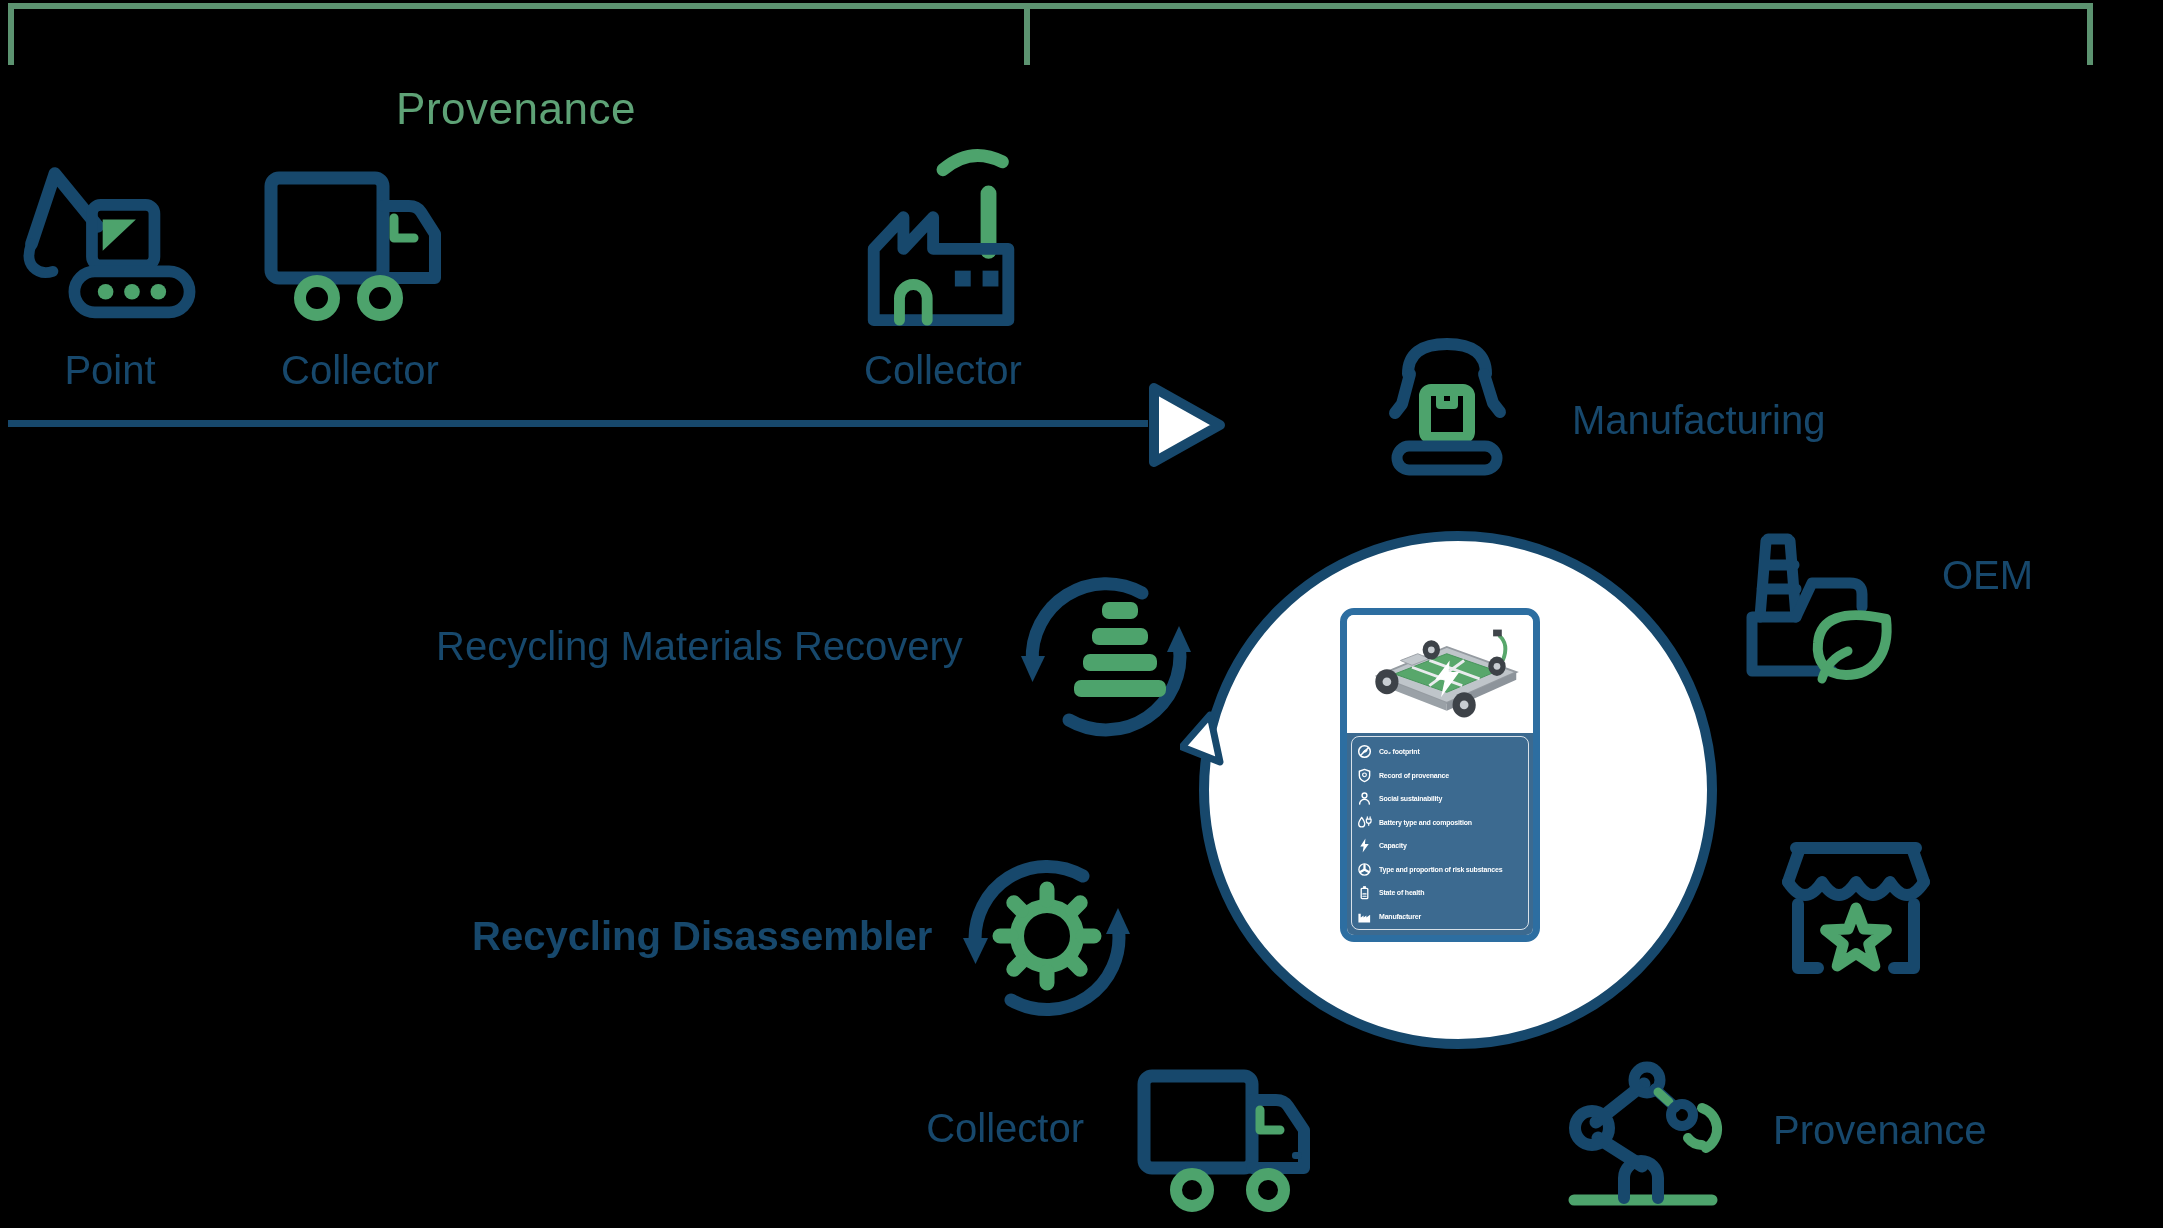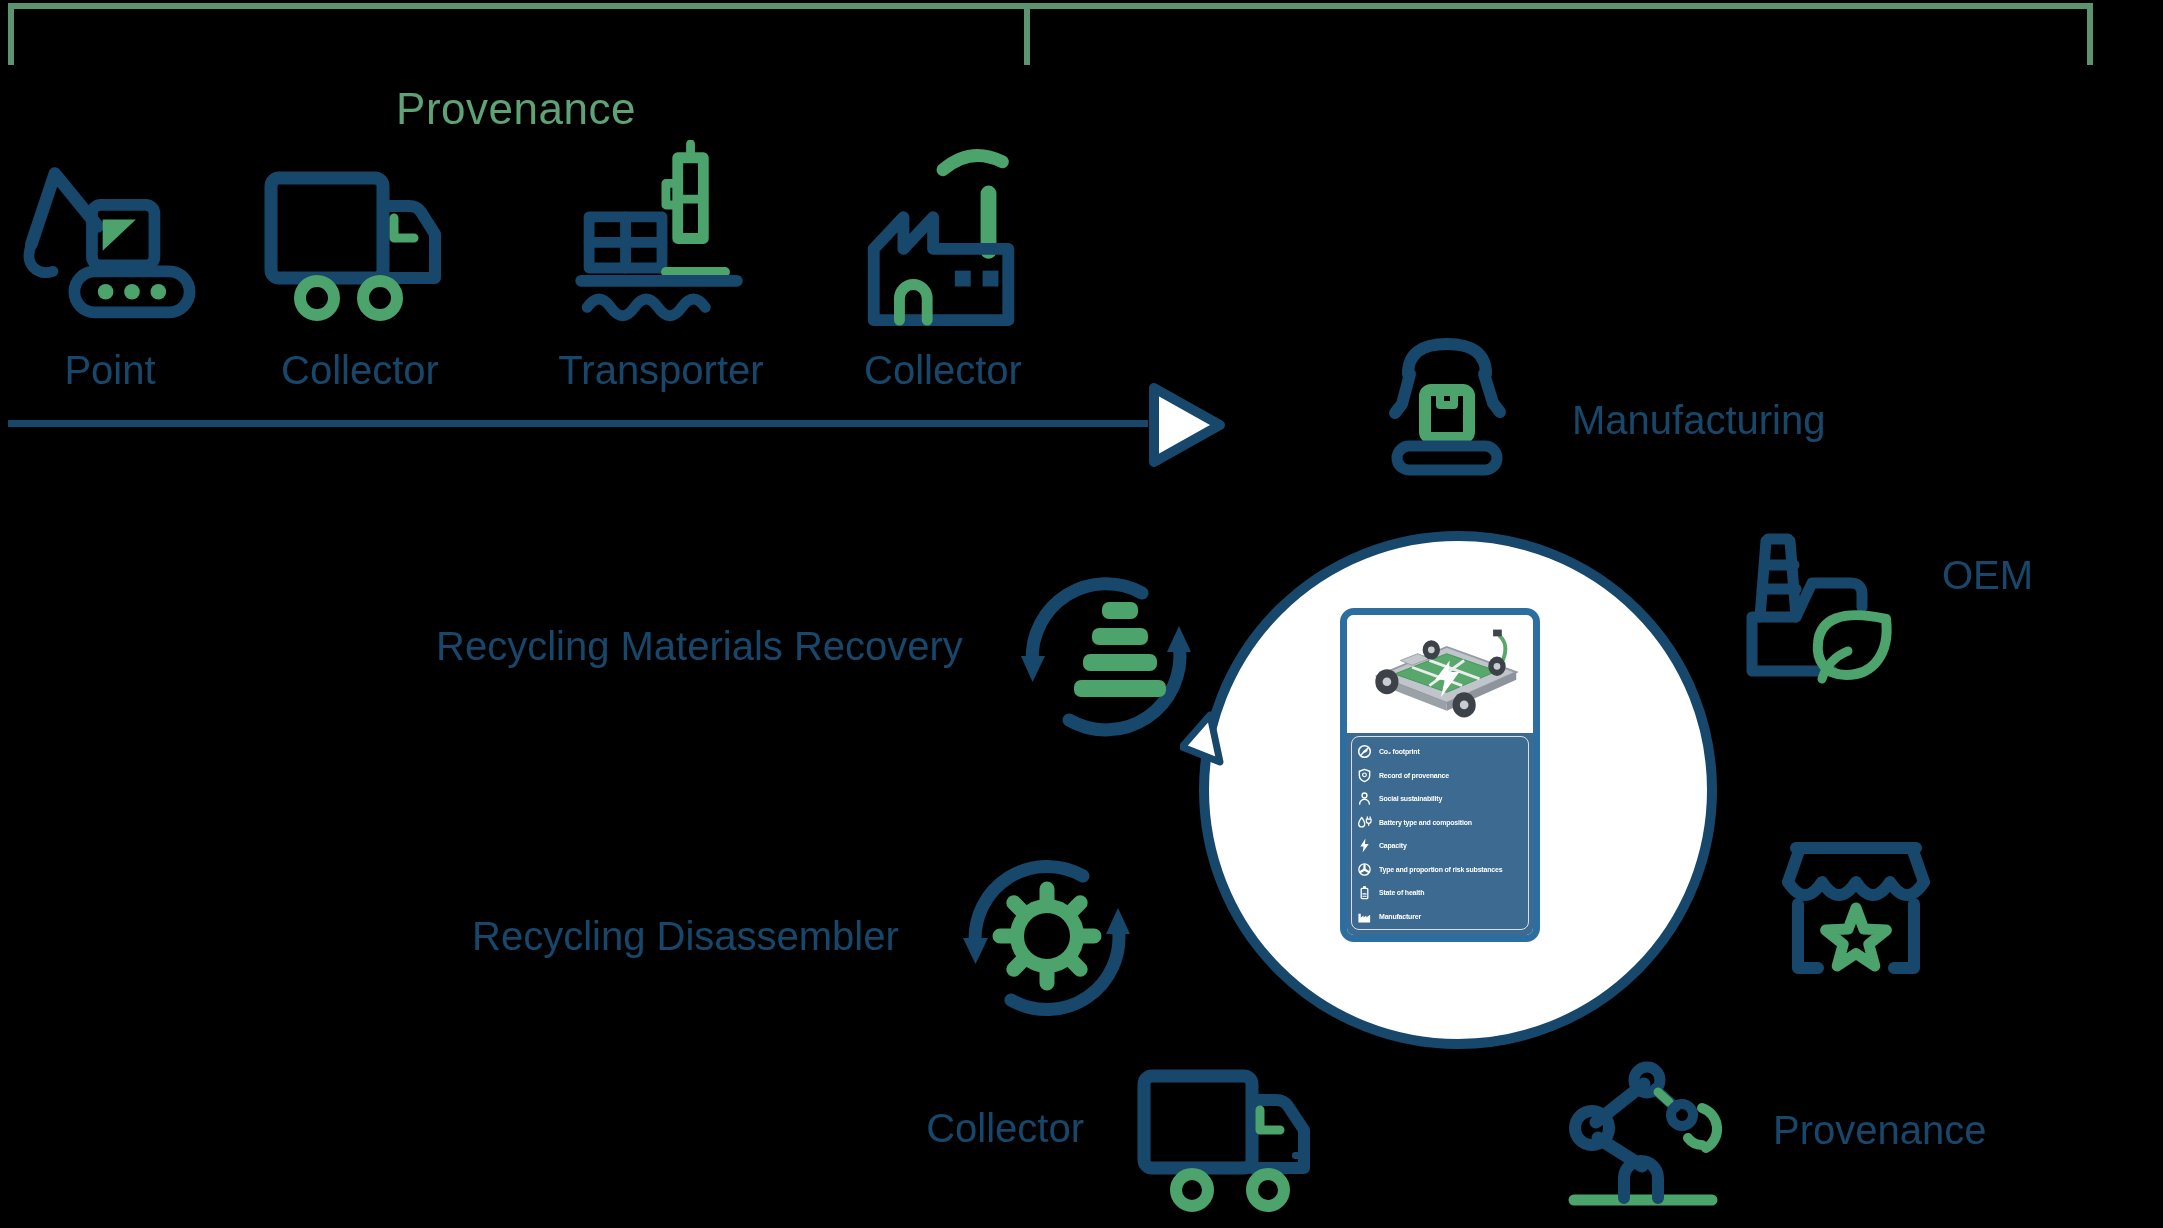--- a/index.html
+++ b/index.html
@@ -40,21 +40,21 @@
   .lb-manufacturing{left:1572px;top:396px;text-align:right;}
   .ic-oem{left:1738px;top:525px;}
   .lb-oem{left:1942px;top:551px;}
   .ic-pos{left:1776px;top:820px;}
   .lb-pos{left:1980px;top:850px;width:170px;line-height:1.55;}
   .ic-retrieval{left:1562px;top:1050px;}
   .lb-retrieval{left:1773px;top:1106px;}
   .ic-collector-b{left:1136px;top:1066px;}
   .lb-collector-b{left:898px;top:1104px;width:186px;text-align:right;}
   .ic-disassembler{left:962px;top:828px;}
-  .lb-disassembler{left:472px;top:912px;}
+  .lb-disassembler{left:472px;top:912px;font-weight:bold;}
   .ic-materials{left:1018px;top:538px;}
   .lb-materials{left:436px;top:622px;}
   
   .s-navy{stroke:var(--navy);fill:none;stroke-linecap:round;stroke-linejoin:round;}
   .s-green{stroke:var(--green);fill:none;stroke-linecap:round;stroke-linejoin:round;}
   .f-navy{fill:var(--navy);} .f-green{fill:var(--green);} .f-white{fill:#fff;}
   .s-white{stroke:#fff;fill:none;stroke-linecap:round;stroke-linejoin:round;}
 </style>
 </head>
 <body>
@@ -89,35 +89,20 @@
         <rect class="s-navy" stroke-width="13" x="8" y="16" width="112" height="100" rx="8"></rect>
         <path class="s-navy" stroke-width="12" d="M120,44 h26 q8,0 12,6 l14,22 v44 h-52"></path>
         <path class="s-green" stroke-width="9" d="M131,56 v20 h20"></path>
         <circle class="s-green" stroke-width="12" cx="54" cy="136" r="17"></circle>
         <circle class="s-green" stroke-width="12" cx="117" cy="136" r="17"></circle>
       </svg>
     </div>
     <div class="lbl">Collector</div>
   </div>
 
-  <div class="abs station st-2">
-    <div class="icon-wrap">
-      <svg width="190" height="192" viewBox="0 0 190 195">
-        <path class="s-green" stroke-width="9" d="M125,18 V4"></path>
-        <rect class="s-green" stroke-width="11" x="112" y="18" width="26" height="82"></rect>
-        <path class="s-green" stroke-width="9" d="M112,44 h-12 v22 h12 M112,60 h26"></path>
-        <rect class="s-navy" stroke-width="11" x="22" y="78" width="74" height="52"></rect>
-        <path class="s-navy" stroke-width="11" d="M59,78 V130 M22,104 H96"></path>
-        <path class="s-green" stroke-width="10" d="M100,134 H160"></path>
-        <path class="s-navy" stroke-width="12" d="M14,143 H172"></path>
-        <path class="s-navy" stroke-width="11" d="M20,170 q12,-17 24,0 q12,17 24,0 q12,-17 24,0 q12,17 24,0 q12,-17 24,0"></path>
-      </svg>
-    </div>
-    <div class="lbl">Transporter</div>
-  </div>
 
   <div class="abs station st-3">
     <div class="icon-wrap">
       <svg width="185" height="188" viewBox="0 0 185 190">
         <path class="s-green" stroke-width="13" d="M92,26 q28,-24 60,-8"></path>
         <path class="s-green" stroke-width="16" d="M138,50 v58"></path>
         <path class="s-navy" stroke-width="12" d="M22,178 V106 L52,74 V106 L82,74 V106 H158 V178 H22 Z"></path>
         <path class="s-green" stroke-width="11" d="M48,178 v-22 a14,14 0 0 1 28,0 v22"></path>
         <rect class="f-navy" x="104" y="128" width="16" height="16"></rect>
         <rect class="f-navy" x="132" y="128" width="16" height="16"></rect>

